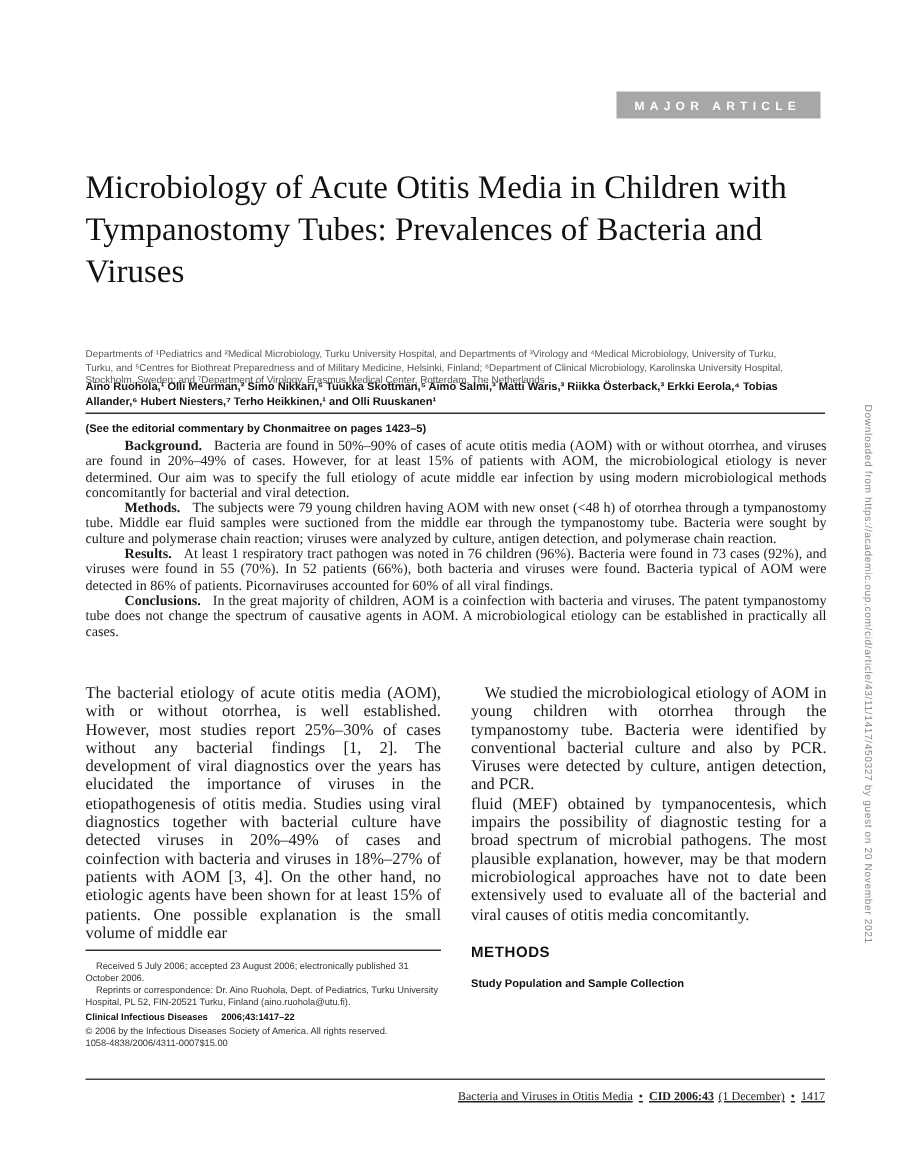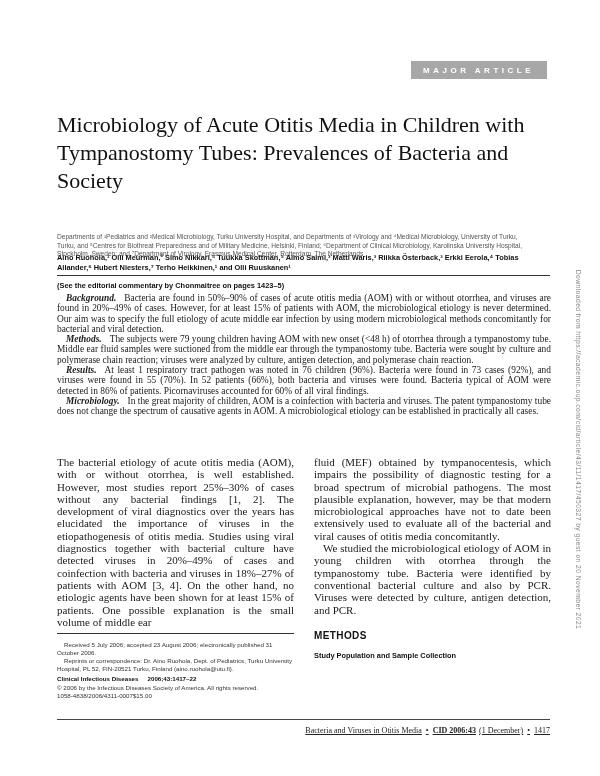--- a/index.html
+++ b/index.html
@@ -29,21 +29,21 @@
   .head-rule { position:absolute; left:57px; right:50px; top:275px; border-top:1.6px solid #333333; }
   .editorial {
     position:absolute; left:57px; top:281px;
     font-family:"Liberation Sans", sans-serif; font-size:7.4px; font-weight:bold; color:#111111;
   }
   .abstract {
     position:absolute; left:57px; top:293px; width:494px;
     font-size:9.4px; line-height:10.3px; text-align:justify;
   }
   .abs-para { margin:0; text-indent:9px; }
-  .lead { font-weight:bold; font-style:italic; margin-right:8px; }
+  .lead { font-weight:bold; margin-right:8px;margin-left:17px; }
   .col-left  { position:absolute; left:57px;  top:456px; width:237px; }
   .col-right { position:absolute; left:314px; top:456px; width:237px; }
   .body-para { margin:0; font-size:11px; line-height:12.3px; text-align:justify; }
   .indent { text-indent:9px; }
   .fn-rule { position:absolute; left:57px; top:633px; width:237px; border-top:1px solid #333333; }
   .footnotes {
     position:absolute; left:57px; top:641px; width:237px;
     font-family:"Liberation Sans", sans-serif; font-size:6.2px; line-height:8px; color:#333333;
   }
   .fn { margin:0; }
@@ -72,64 +72,64 @@
     color:#888888; text-align:center; white-space:nowrap;
   }
 </style>
 </head>
 <body>
 
 <div class="page">
 
   <div class="badge" style="background: rgb(167, 167, 167); color: rgb(255, 255, 255);">MAJOR ARTICLE</div>
 
-  <h1 class="title">Microbiology of Acute Otitis Media in Children with Tympanostomy Tubes: Prevalences of Bacteria and Society</h1>
+  <h1 class="title">Microbiology of Acute Otitis Media in Children with Tympanostomy Tubes: Prevalences of Bacteria and Viruses</h1>
 
   <div class="authors">Aino Ruohola,¹ Olli Meurman,² Simo Nikkari,⁵ Tuukka Skottman,⁵ Aimo Salmi,³ Matti Waris,³ Riikka Österback,³ Erkki Eerola,⁴ Tobias Allander,⁶ Hubert Niesters,⁷ Terho Heikkinen,¹ and Olli Ruuskanen¹</div>
 
   <div class="affils">Departments of ¹Pediatrics and ²Medical Microbiology, Turku University Hospital, and Departments of ³Virology and ⁴Medical Microbiology, University of Turku, Turku, and ⁵Centres for Biothreat Preparedness and of Military Medicine, Helsinki, Finland; ⁶Department of Clinical Microbiology, Karolinska University Hospital, Stockholm, Sweden; and ⁷Department of Virology, Erasmus Medical Center, Rotterdam, The Netherlands</div>
 
   <div class="head-rule"></div>
 
   <div class="editorial">(See the editorial commentary by Chonmaitree on pages 1423–5)</div>
 
   <div class="abstract">
     <p class="abs-para">
       <span class="lead">Background.</span><span>Bacteria are found in 50%–90% of cases of acute otitis media (AOM) with or without otorrhea, and viruses are found in 20%–49% of cases. However, for at least 15% of patients with AOM, the microbiological etiology is never determined. Our aim was to specify the full etiology of acute middle ear infection by using modern microbiological methods concomitantly for bacterial and viral detection.</span>
     </p>
     <p class="abs-para">
       <span class="lead">Methods.</span><span>The subjects were 79 young children having AOM with new onset (&lt;48 h) of otorrhea through a tympanostomy tube. Middle ear fluid samples were suctioned from the middle ear through the tympanostomy tube. Bacteria were sought by culture and polymerase chain reaction; viruses were analyzed by culture, antigen detection, and polymerase chain reaction.</span>
     </p>
     <p class="abs-para">
       <span class="lead">Results.</span><span>At least 1 respiratory tract pathogen was noted in 76 children (96%). Bacteria were found in 73 cases (92%), and viruses were found in 55 (70%). In 52 patients (66%), both bacteria and viruses were found. Bacteria typical of AOM were detected in 86% of patients. Picornaviruses accounted for 60% of all viral findings.</span>
     </p>
     <p class="abs-para">
-      <span class="lead">Microbiology.</span><span>In the great majority of children, AOM is a coinfection with bacteria and viruses. The patent tympanostomy tube does not change the spectrum of causative agents in AOM. A microbiological etiology can be established in practically all cases.</span>
+      <span class="lead">Conclusions.</span><span>In the great majority of children, AOM is a coinfection with bacteria and viruses. The patent tympanostomy tube does not change the spectrum of causative agents in AOM. A microbiological etiology can be established in practically all cases.</span>
     </p>
   </div>
 
   <div class="col-left">
     <p class="body-para">The bacterial etiology of acute otitis media (AOM), with or without otorrhea, is well established. However, most studies report 25%–30% of cases without any bacterial findings [1, 2]. The development of viral diagnostics over the years has elucidated the importance of viruses in the etiopathogenesis of otitis media. Studies using viral diagnostics together with bacterial culture have detected viruses in 20%–49% of cases and coinfection with bacteria and viruses in 18%–27% of patients with AOM [3, 4]. On the other hand, no etiologic agents have been shown for at least 15% of patients. One possible explanation is the small volume of middle ear</p>
   </div>
 
   <div class="fn-rule"></div>
 
   <div class="footnotes">
     <p class="fn indent">Received 5 July 2006; accepted 23 August 2006; electronically published 31 October 2006.</p>
     <p class="fn indent">Reprints or correspondence: Dr. Aino Ruohola, Dept. of Pediatrics, Turku University Hospital, PL 52, FIN-20521 Turku, Finland (aino.ruohola@utu.fi).</p>
     <p class="fn fn-cid">
       <span>Clinical Infectious Diseases</span><span class="gap">2006;43:1417–22</span>
     </p>
     <p class="fn">© 2006 by the Infectious Diseases Society of America. All rights reserved.</p>
     <p class="fn">1058-4838/2006/4311-0007$15.00</p>
   </div>
 
   <div class="col-right">
+    <p class="body-para indent para-space">We studied the microbiological etiology of AOM in young children with otorrhea through the tympanostomy tube. Bacteria were identified by conventional bacterial culture and also by PCR. Viruses were detected by culture, antigen detection, and PCR.</p>
     <p class="body-para">fluid (MEF) obtained by tympanocentesis, which impairs the possibility of diagnostic testing for a broad spectrum of microbial pathogens. The most plausible explanation, however, may be that modern microbiological approaches have not to date been extensively used to evaluate all of the bacterial and viral causes of otitis media concomitantly.</p>
-    <p class="body-para indent para-space">We studied the microbiological etiology of AOM in young children with otorrhea through the tympanostomy tube. Bacteria were identified by conventional bacterial culture and also by PCR. Viruses were detected by culture, antigen detection, and PCR.</p>
     <h2 class="methods">METHODS</h2>
     <h3 class="subhead">Study Population and Sample Collection</h3>
   </div>
 
   <div class="footer-rule"></div>
 
   <div class="footer">
     <span>Bacteria and Viruses in Otitis Media</span><span class="bullet">•</span><span class="bold">CID 2006:43</span><span class="sp">(1 December)</span><span class="bullet">•</span><span>1417</span>
   </div>
 

